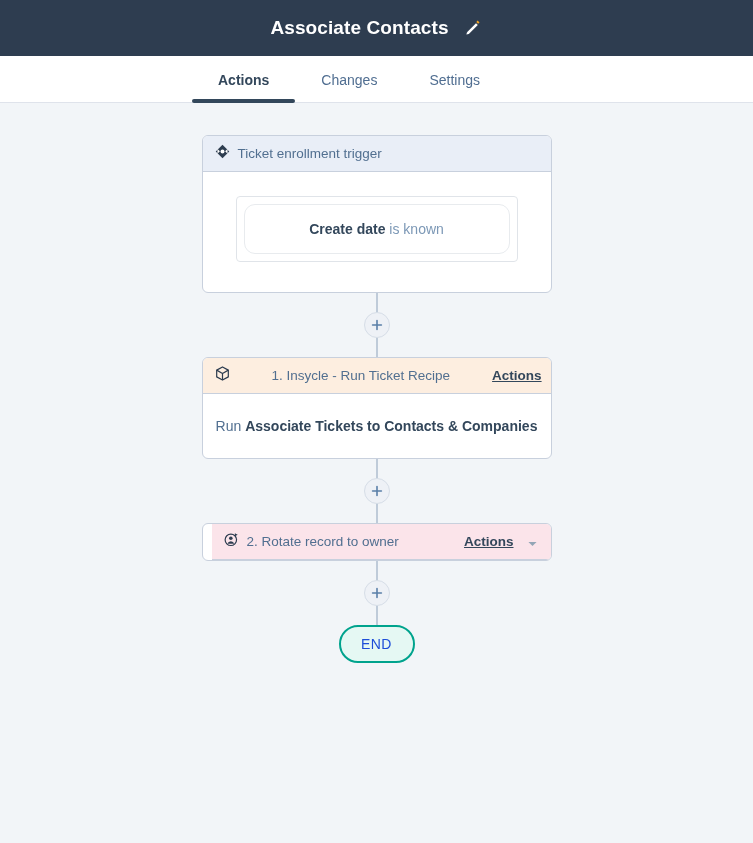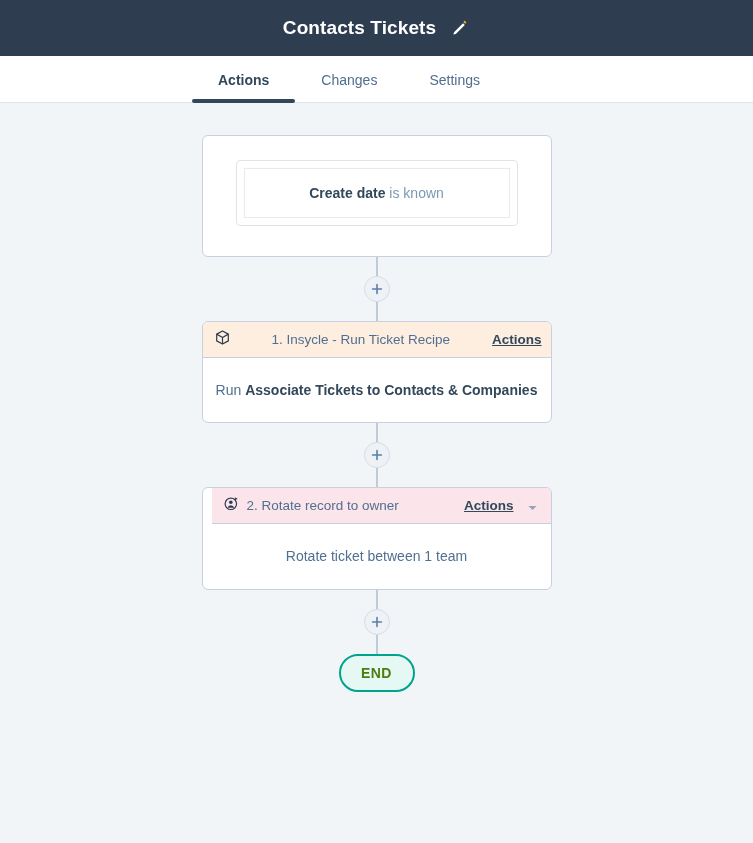--- a/index.html
+++ b/index.html
@@ -146,21 +146,21 @@
   }
   .filter-outer {
     width: 282px;
     border: 1px solid #e0e4e9;
     border-radius: 4px;
     padding: 7px;
     background: #ffffff;
   }
   .filter-inner {
     border: 1px solid #e8ebee;
-    border-radius: 0;
+    border-radius: 11px;
     padding: 16px 10px;
     text-align: center;
     font-size: 14px;
     color: #7c98b6;
   }
   .filter-inner b { color: #33475b; font-weight: bold; }
 
   
   .connector {
     position: relative;
@@ -190,50 +190,61 @@
   .end-pill {
     width: 76px;
     height: 38px;
     border: 2px solid #00a38d;
     background: #e5f8f3;
     border-radius: 20px;
     display: flex;
     align-items: center;
     justify-content: center;
     font-size: 14px;
-    font-weight: bold;
-    color: #4d7c0f;
+    font-weight: normal;
+    color: #1d4ed8;
     letter-spacing: .4px;
     cursor: pointer;
     z-index: 2;
   }
 </style>
 </head>
 <body>
 
 <div class="topbar">
-  <span class="topbar-title">Contacts Tickets</span>
+  <span class="topbar-title">Associate Contacts</span>
   <span class="pencil-btn">
     <svg width="16" height="16" viewBox="0 0 16 16">
       <path d="M2 12.3L11 3.3l1.8 1.8-9 9H2z" fill="#ffffff"></path>
       <path d="M11.3 2l1.4-1.4 1.8 1.8L13.1 3.8z" fill="#f5a623"></path>
       <path d="M2 12.3l-.6 2.3 2.3-.6z" fill="#ffffff"></path>
     </svg>
   </span>
 </div>
 
 <div class="tabbar">
   <div class="tab active">Actions</div>
   <div class="tab">Changes</div>
   <div class="tab">Settings</div>
 </div>
 
 <div class="canvas">
 
   <div class="card">
+    <div class="card-header trigger">
+      <span>
+        <svg width="15" height="15" viewBox="0 0 16 16">
+          <path d="M8 0.8L15.2 8 8 15.2 0.8 8z" fill="#2e3d50"></path>
+          <circle cx="8" cy="8" r="2.1" fill="#ffffff"></circle>
+          <path d="M2.6 5.2l2.6 2.6-2.6 2.6z" fill="#ffffff"></path>
+          <path d="M13.4 5.2l-2.6 2.6 2.6 2.6z" fill="#ffffff"></path>
+        </svg>
+      </span>
+      <span class="card-header-title">Ticket enrollment trigger</span>
+    </div>
     <div class="trigger-body">
       <div class="filter-outer">
         <div class="filter-inner"><b>Create date</b><span> is known</span></div>
       </div>
     </div>
   </div>
 
   <div class="connector">
     <div class="plus-btn">
       <svg width="12" height="12" viewBox="0 0 12 12">
@@ -282,23 +293,20 @@
         </svg>
       </span>
       <span class="card-header-title">2. Rotate record to owner</span>
       <span class="actions-link">Actions</span>
       <span class="chevron">
         <svg width="9" height="6" viewBox="0 0 10 6">
             <path d="M0.5 0.8L5 5.2 9.5 0.8z" fill="#93a5b6"></path>
           </svg>
       </span>
     </div>
-    <div class="card-body">
-      <div class="card-body-text">Rotate ticket between 1 team</div>
-    </div>
   </div>
 
   <div class="connector">
     <div class="plus-btn">
       <svg width="12" height="12" viewBox="0 0 12 12">
         <path d="M6 1.6v8.8M1.6 6h8.8" stroke="#5a7fa8" stroke-width="1.6" stroke-linecap="round"></path>
       </svg>
     </div>
   </div>
 

